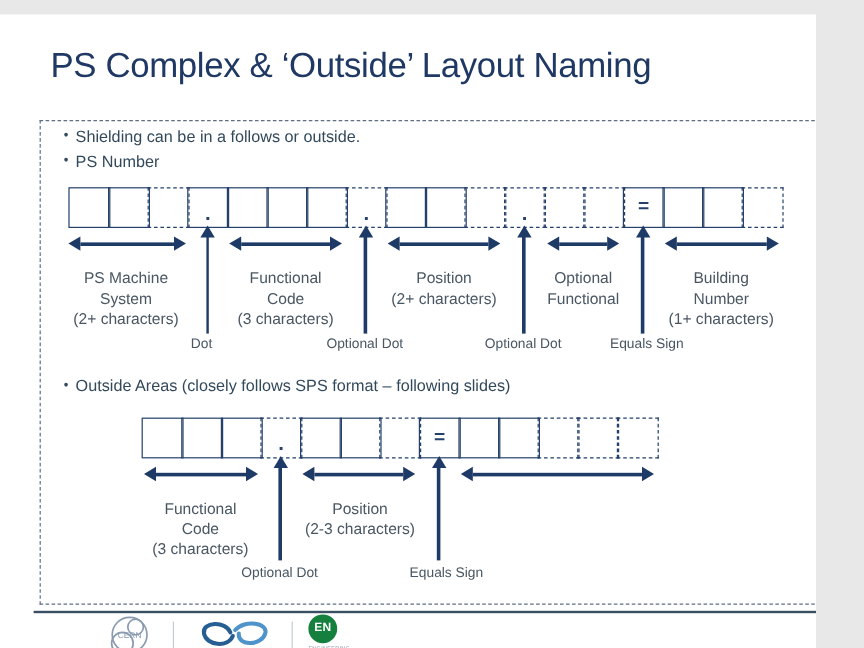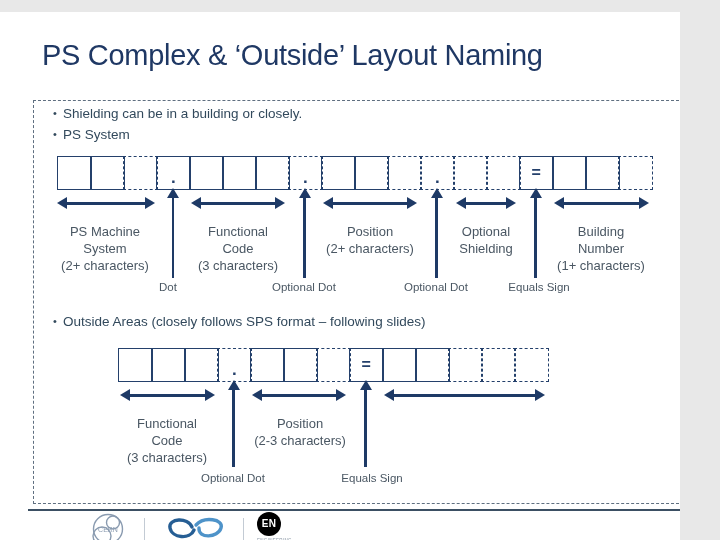--- a/index.html
+++ b/index.html
@@ -68,21 +68,21 @@
   .slabel{
     position:absolute;width:100px;text-align:center;
     font-size:11.5px;color:#4a5763;white-space:nowrap;
   }
   
   .footline{position:absolute;left:28px;top:497px;width:662px;height:2px;background:#3b4f63;}
   .logos{position:absolute;left:85px;top:500px;height:38px;display:flex;align-items:center;gap:13px;}
   .logo-div{width:1px;height:27px;background:#c3cbd4;}
   .en-wrap{display:flex;flex-direction:column;align-items:flex-start;}
   .en-circle{
-    width:24px;height:24px;border-radius:50%;background:#000000;
+    width:24px;height:24px;border-radius:50%;background:#15803d;
     display:flex;align-items:center;justify-content:center;
   }
   .en-circle span{color:#ffffff;font-size:10px;font-weight:700;letter-spacing:0.2px;}
   .en-cap{
     margin-top:2px;font-size:4.5px;line-height:1.35;letter-spacing:0.3px;
     color:#8a97a5;white-space:pre-line;text-transform:uppercase;
   }
   .cap60{margin-top:1px;width:58px;height:3px;background:#a9b3be;border-radius:1px;}
   .l60{display:flex;flex-direction:column;align-items:center;}
 </style>
@@ -90,25 +90,25 @@
 <body>
 
 <div class="slide">
 
   <h1 class="title">PS Complex &amp; ‘Outside’ Layout Naming</h1>
 
   <div class="frame"></div>
 
   <div class="bullet" style="left:47px;top:93px;">
     <span class="bm">•</span>
-    <span class="bt">Shielding can be in a building or closely.</span>
+    <span class="bt">Shielding can be in a follows or outside.</span>
   </div>
   <div class="bullet" style="left:47px;top:114px;">
     <span class="bm">•</span>
-    <span class="bt">PS System</span>
+    <span class="bt">PS Number</span>
   </div>
   <div class="bullet" style="left:47px;top:301px;">
     <span class="bm">•</span>
     <span class="bt">Outside Areas (closely follows SPS format – following slides)</span>
   </div>
 
   <div class="row" style="left:57px;top:144px;">
     <div class="cell s"></div>
     <div class="cell s"></div>
     <div class="cell d"></div>
@@ -150,21 +150,21 @@
 
   <div class="glabel" style="left:45px;top:212px;">PS Machine
 System
 (2+ characters)</div>
   <div class="glabel" style="left:178px;top:212px;">Functional
 Code
 (3 characters)</div>
   <div class="glabel" style="left:310px;top:212px;">Position
 (2+ characters)</div>
   <div class="glabel" style="left:426px;top:212px;">Optional
-Shielding</div>
+Functional</div>
   <div class="glabel" style="left:541px;top:212px;">Building
 Number
 (1+ characters)</div>
 
   <div class="slabel" style="left:118px;top:269px;">Dot</div>
   <div class="slabel" style="left:254px;top:269px;">Optional Dot</div>
   <div class="slabel" style="left:386px;top:269px;">Optional Dot</div>
   <div class="slabel" style="left:489px;top:269px;">Equals Sign</div>
 
   <div class="row" style="left:118px;top:336px;">

